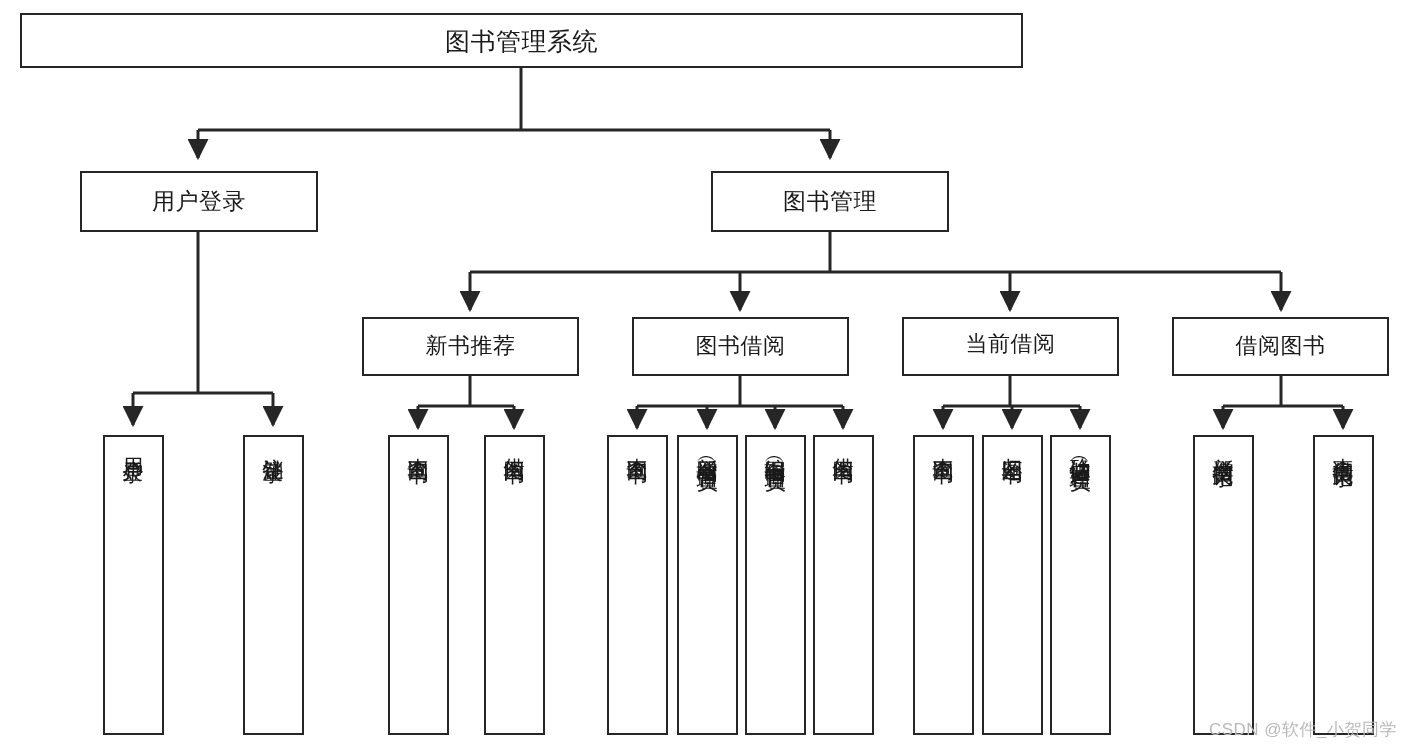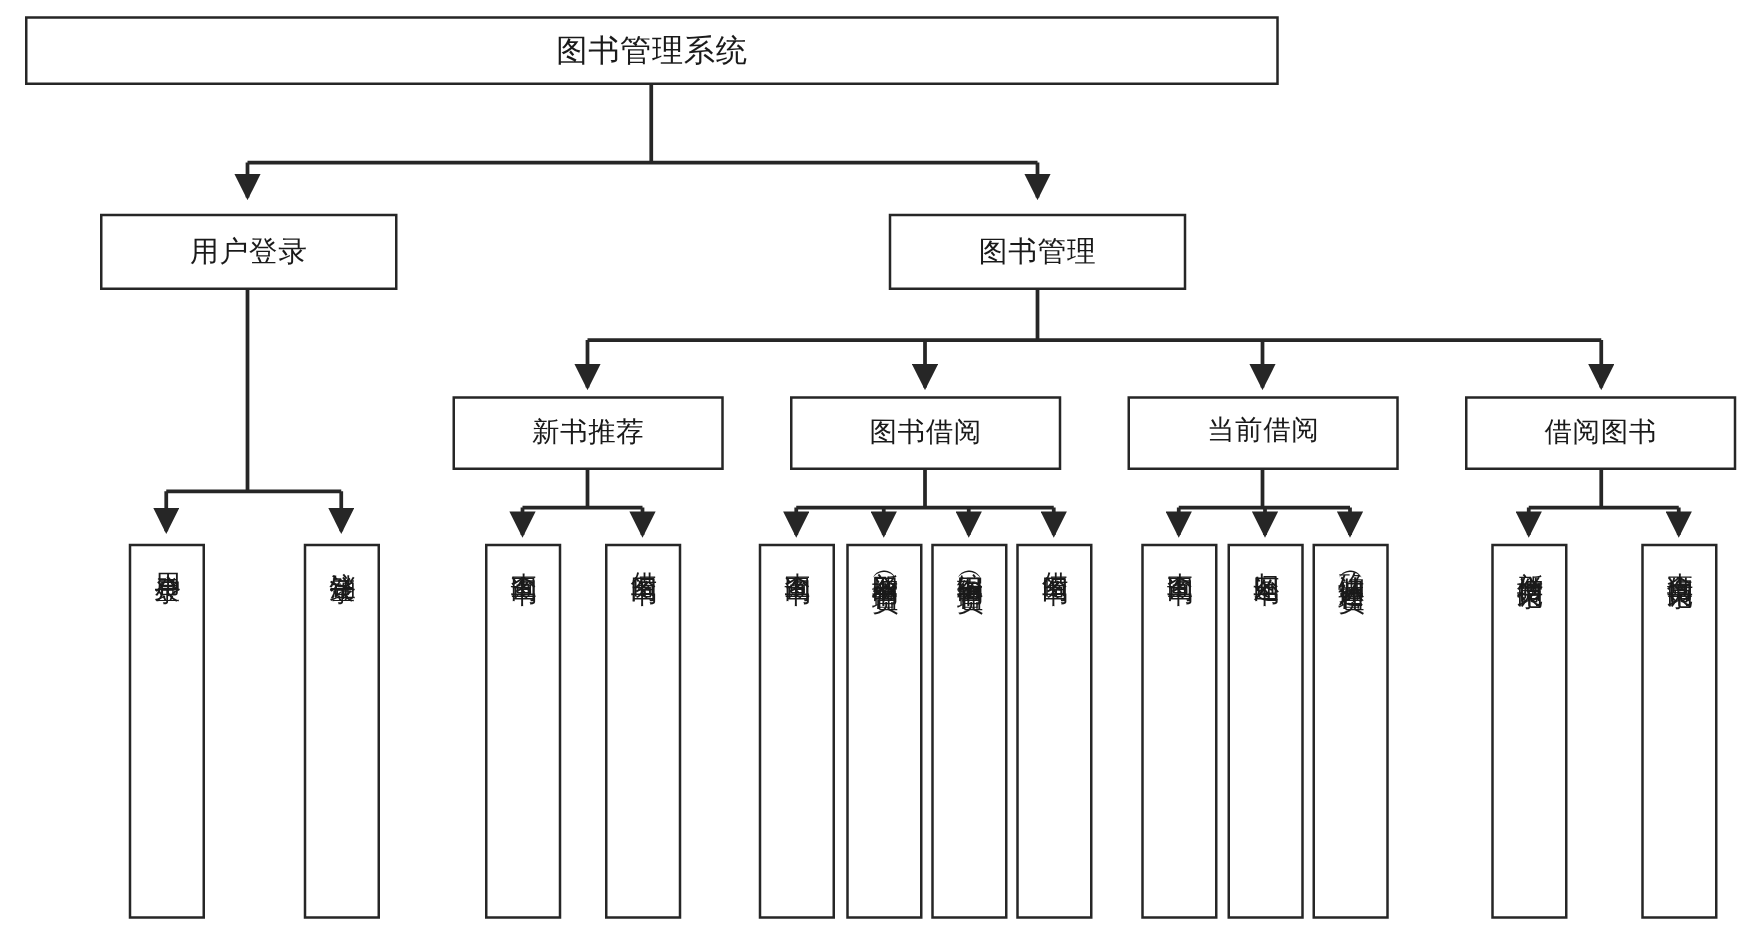--- a/index.html
+++ b/index.html
@@ -193,14 +193,15 @@
     <span class="label">确认归还（管理员）</span>
   </div>
 
   <div class="node v leaf" style="left:1193px; top:435px; width:61px; height:300px;">
     <span class="label">新增借阅记录</span>
   </div>
   <div class="node v leaf" style="left:1313px; top:435px; width:61px; height:300px;">
     <span class="label">查询借阅记录</span>
   </div>
 
+  <div id="watermark">CSDN @软件_小贺同学</div>
 
 </div>
 
 </body></html>

